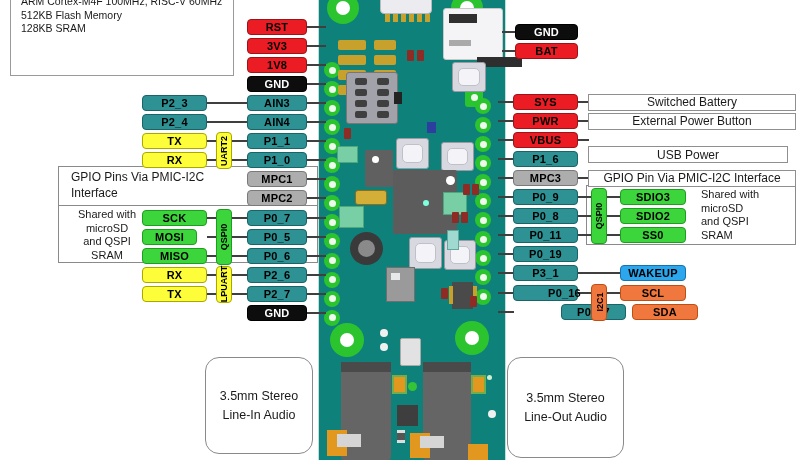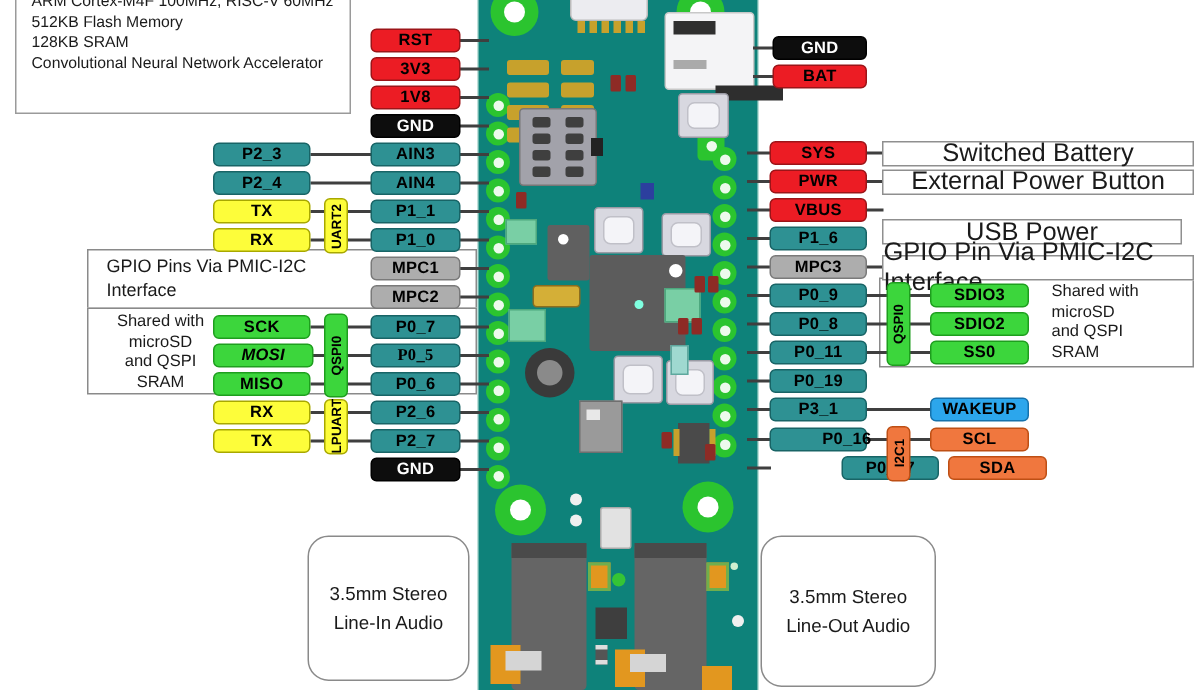--- a/index.html
+++ b/index.html
@@ -7,21 +7,21 @@
          font-family:"Liberation Sans",sans-serif;}
   
   .pin{position:absolute;height:16px;border:1px solid #000;border-radius:4px;
        display:flex;align-items:center;justify-content:center;
        font-size:11px;font-weight:bold;color:#000;box-sizing:border-box;letter-spacing:.2px;}
   .vlabel{position:absolute;width:16px;border:1px solid #000;border-radius:4px;
           display:flex;align-items:center;justify-content:center;box-sizing:border-box;z-index:6;}
   .vlabel span{transform:rotate(-90deg);font-size:9px;font-weight:bold;white-space:nowrap;color:#000;}
   .hline{position:absolute;height:2px;background:#3f3f3f;z-index:2;}
   .descbox{position:absolute;height:17px;background:#fff;border:1px solid #8f8f8f;
-           display:flex;align-items:center;justify-content:center;font-size:17px;color:#1a1a1a;
+           display:flex;align-items:center;justify-content:center;font-size:12px;color:#1a1a1a;
            box-sizing:border-box;z-index:3;}
   .groupbox{position:absolute;background:#fff;border:1px solid #8a8a8a;box-sizing:border-box;z-index:1;}
   .txt{position:absolute;color:#1a1a1a;}
   
   .specbox{position:absolute;left:10px;top:-10px;width:224px;height:86px;background:#fff;
            border:1px solid #9a9a9a;box-sizing:border-box;z-index:1;}
   .specbox div{margin:0 0 0 10px;font-size:10.5px;line-height:13.6px;color:#1a1a1a;}
   .specbox div:first-child{margin-top:4px;}
   .audiobox{position:absolute;background:#fff;border:1.5px solid #8a8a8a;border-radius:14px;
             box-sizing:border-box;display:flex;flex-direction:column;align-items:center;
@@ -41,21 +41,20 @@
 </style>
 </head>
 <body>
 
 <div class="stage">
 
   <div class="specbox">
     <div>ARM Cortex-M4F 100MHz, RISC-V 60MHz</div>
     <div>512KB Flash Memory</div>
     <div>128KB SRAM</div>
-    <div>Convolutional Neural Network Accelerator</div>
   </div>
 
   <div class="groupbox" style="left:58px;top:166px;width:260px;height:40px;text-align:center;">
     <div class="txt" style="left:12px;top:3px;font-size:12px;">GPIO Pins Via PMIC-I2C</div>
     <div class="txt" style="left:12px;top:19px;font-size:12px;">Interface</div>
   </div>
   <div class="groupbox" style="left:58px;top:205px;width:260px;height:58px;">
     <div class="txt" style="left:8px;top:2px;width:80px;text-align:center;font-size:11px;line-height:13.5px;">
       <div>Shared with</div>
       <div>microSD</div>
@@ -286,23 +285,23 @@
       <div class="pin" style="left:247px;top:152.35px;width:60px;background:#2E9193;border-color:#186466;color:#000000;z-index:5;">P1_0</div>
       <div class="hline" style="left:306px;top:178.4px;width:20px;"></div>
       <div class="pin" style="left:247px;top:171.4px;width:60px;background:#ADADAD;border-color:#7A7A7A;color:#000000;z-index:5;">MPC1</div>
       <div class="hline" style="left:306px;top:197.45000000000002px;width:20px;"></div>
       <div class="pin" style="left:247px;top:190.45000000000002px;width:60px;background:#ADADAD;border-color:#7A7A7A;color:#000000;z-index:5;">MPC2</div>
       <div class="hline" style="left:207px;top:216.5px;width:41px;"></div>
       <div class="pin" style="left:142px;top:209.5px;width:65px;background:#3CD63C;border-color:#1E9E1E;color:#000000;z-index:5;">SCK</div>
       <div class="hline" style="left:306px;top:216.5px;width:20px;"></div>
       <div class="pin" style="left:247px;top:209.5px;width:60px;background:#2E9193;border-color:#186466;color:#000000;z-index:5;">P0_7</div>
       <div class="hline" style="left:207px;top:235.55px;width:41px;"></div>
-      <div class="pin" style="left:142px;top:228.55px;width:67px;background:#3CD63C;border-color:#1E9E1E;color:#000000;z-index:5;font-style:italic;">MOSI</div>
+      <div class="pin" style="left:142px;top:228.55px;width:55px;background:#3CD63C;border-color:#1E9E1E;color:#000000;z-index:5;">MOSI</div>
       <div class="hline" style="left:306px;top:235.55px;width:20px;"></div>
-      <div class="pin" style="left:247px;top:228.55px;width:60px;background:#2E9193;border-color:#186466;color:#000000;z-index:5;font-family:Liberation Serif, serif;">P0_5</div>
+      <div class="pin" style="left:247px;top:228.55px;width:60px;background:#2E9193;border-color:#186466;color:#000000;z-index:5;">P0_5</div>
       <div class="hline" style="left:207px;top:254.60000000000002px;width:41px;"></div>
       <div class="pin" style="left:142px;top:247.60000000000002px;width:65px;background:#3CD63C;border-color:#1E9E1E;color:#000000;z-index:5;">MISO</div>
       <div class="hline" style="left:306px;top:254.60000000000002px;width:20px;"></div>
       <div class="pin" style="left:247px;top:247.60000000000002px;width:60px;background:#2E9193;border-color:#186466;color:#000000;z-index:5;">P0_6</div>
       <div class="hline" style="left:207px;top:273.65px;width:41px;"></div>
       <div class="pin" style="left:142px;top:266.65px;width:65px;background:#FDFD3A;border-color:#A8A800;color:#000000;z-index:5;">RX</div>
       <div class="hline" style="left:306px;top:273.65px;width:20px;"></div>
       <div class="pin" style="left:247px;top:266.65px;width:60px;background:#2E9193;border-color:#186466;color:#000000;z-index:5;">P2_6</div>
       <div class="hline" style="left:207px;top:292.7px;width:41px;"></div>
       <div class="pin" style="left:142px;top:285.7px;width:65px;background:#FDFD3A;border-color:#A8A800;color:#000000;z-index:5;">TX</div>

